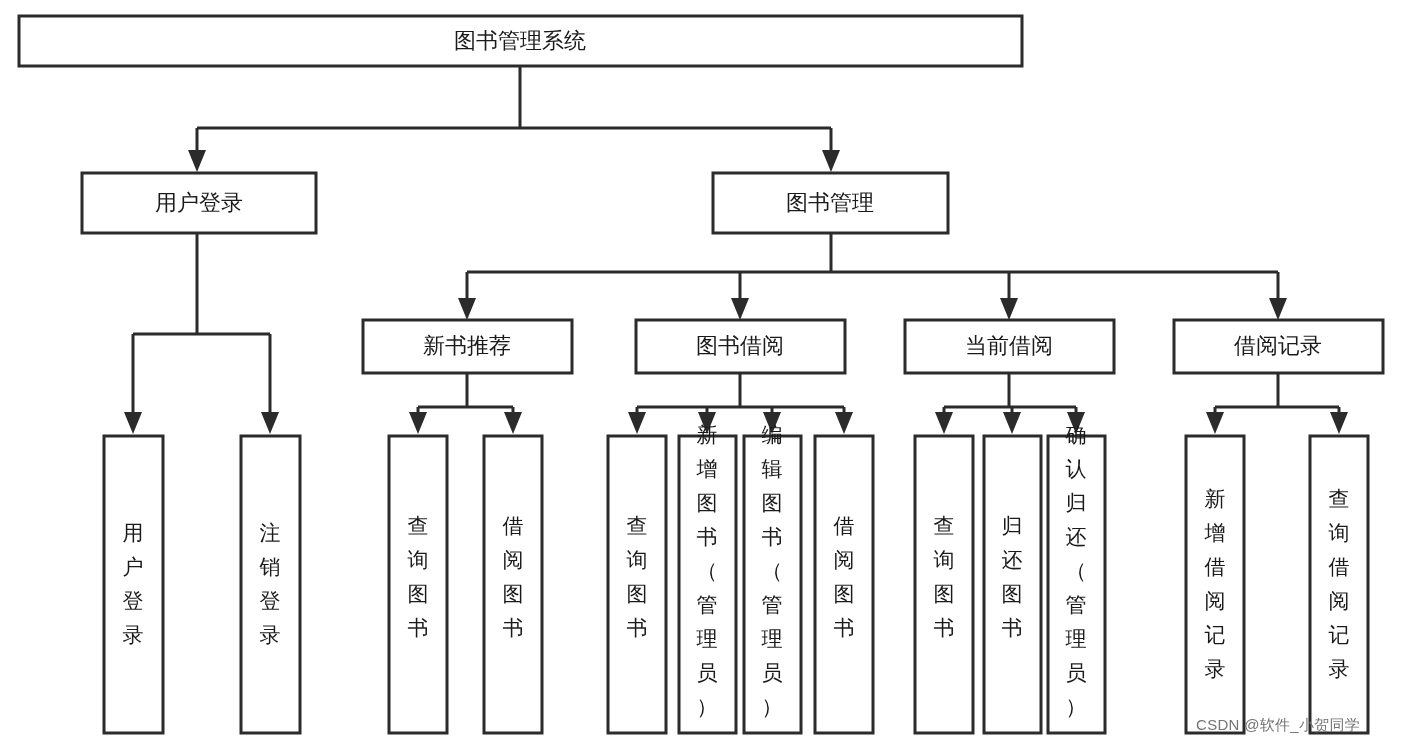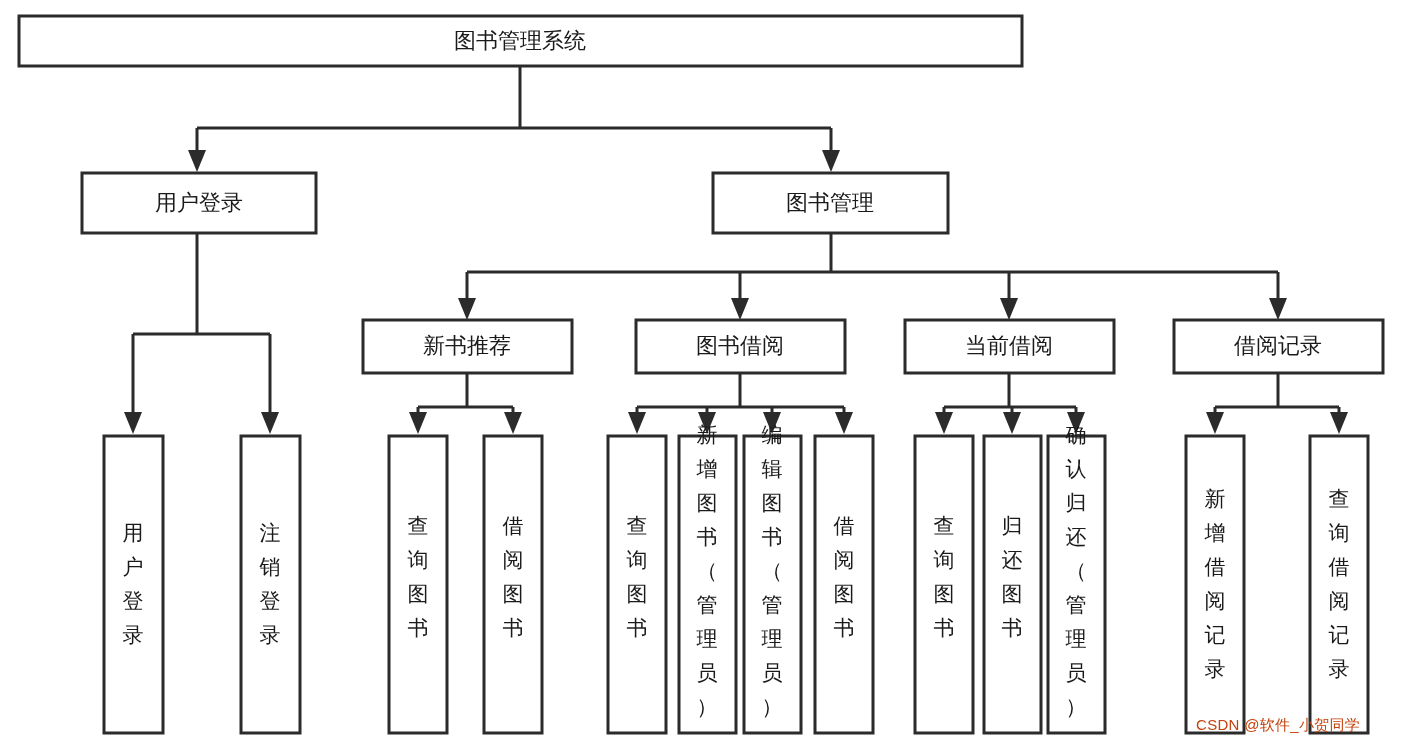--- a/index.html
+++ b/index.html
@@ -33,21 +33,21 @@
   }
   text.h-label{font-size:22px;}
   text.v-label{font-size:21px;}
   text.v-label tspan{text-anchor:middle;}
 
   .watermark{
     position:absolute;
     left:1196px;
     top:716px;
     font-size:15px;
-    color:#c2410c;
+    color:#737373;
     font-family:"Liberation Sans","DejaVu Sans",sans-serif;
     white-space:nowrap;
     pointer-events:none;
     letter-spacing:0.3px;
     text-align:center;
   }
 </style>
 </head>
 <body>
 

